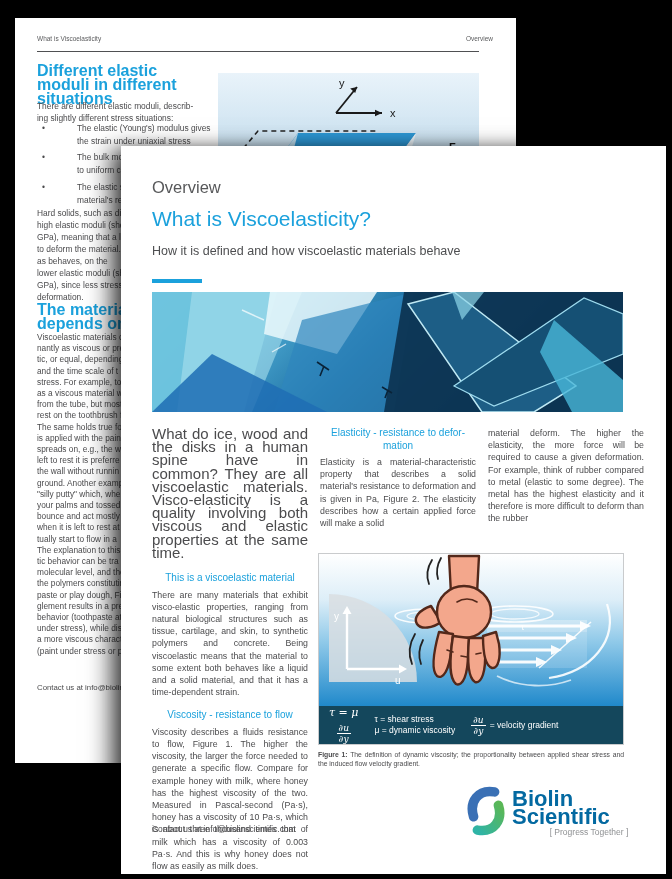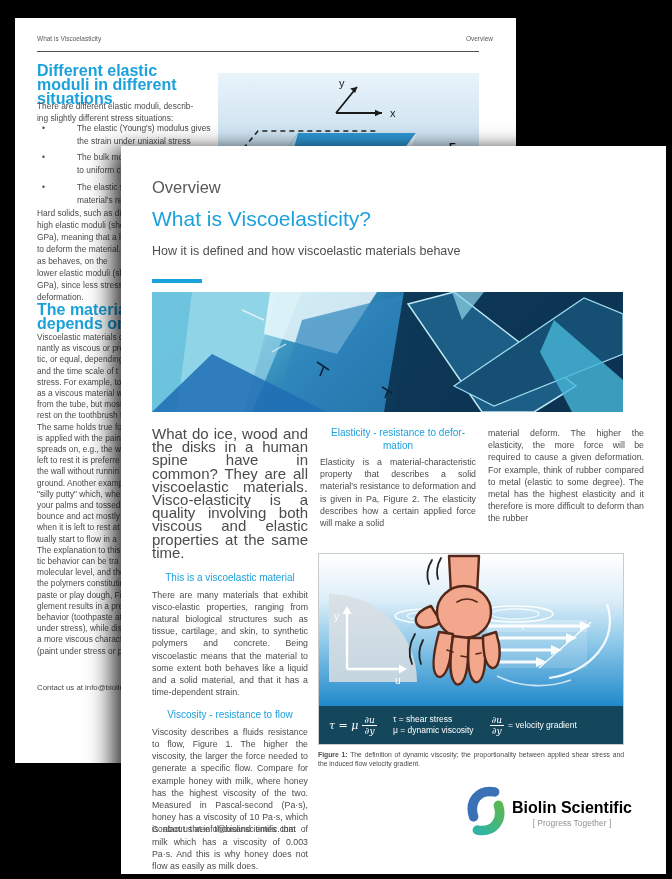--- a/index.html
+++ b/index.html
@@ -32,31 +32,31 @@
   .fp-rule{height:3.5px;background:#1ba1dc;}
   .col{width:156px;font-size:8.8px;line-height:12.2px;text-align:justify;}
   .col p{margin:0 0 11px 0;}
   p.lead{font-size:15px;line-height:13.2px;margin-bottom:13px;}
   .col-h{color:#1ba1dc;font-weight:normal;font-size:10px;line-height:12.5px;
          margin:0 0 4px 0;text-align:center;}
   .figbox{width:306px;border:1px solid #c9cbcd;box-sizing:border-box;}
   .formula-bar{height:38px;background:#14475c;color:#fff;display:flex;
                align-items:center;padding:0 10px;gap:16px;}
   .sym{font-family:"DejaVu Serif",serif;font-style:italic;}
-  .f-lhs{font-size:11px;display:flex;align-items:center;gap:4px;}
+  .f-lhs{font-size:11px;display:flex;align-items:center;gap:4px;flex-direction:column;}
   .frac{display:inline-flex;flex-direction:column;text-align:center;
         font-size:9px;line-height:10px;}
   .frac .ft{border-bottom:1px solid #fff;padding:0 2px;}
   .f-defs{font-size:8.5px;line-height:11px;}
   .f-grad{font-size:8.5px;display:flex;align-items:center;gap:4px;}
   .caption{width:306px;font-size:6.8px;line-height:9px;text-align:justify;color:#4b4b4d;}
   .cap-b{font-weight:bold;}
   .fp-contact{font-size:8.4px;color:#4b4b4d;}
   .logo{display:flex;align-items:center;gap:5px;}
-  .logo-name{font-size:16px;font-weight:bold;color:#000000;line-height:18px;}
+  .logo-name{font-size:22px;font-weight:bold;color:#0369a1;line-height:18px;}
   .logo-tag{font-size:8.5px;color:#8f9193;text-align:center;margin-top:1px;}
 </style>
 </head>
 <body>
 
 <div class="page back">
   <div class="abs bp-header" style="left:22px;top:17px;">What is Viscoelasticity</div>
   <div class="abs bp-header" style="right:23px;top:17px;">Overview</div>
   <div class="abs bp-rule" style="left:22px;top:33px;width:442px;"></div>
 

